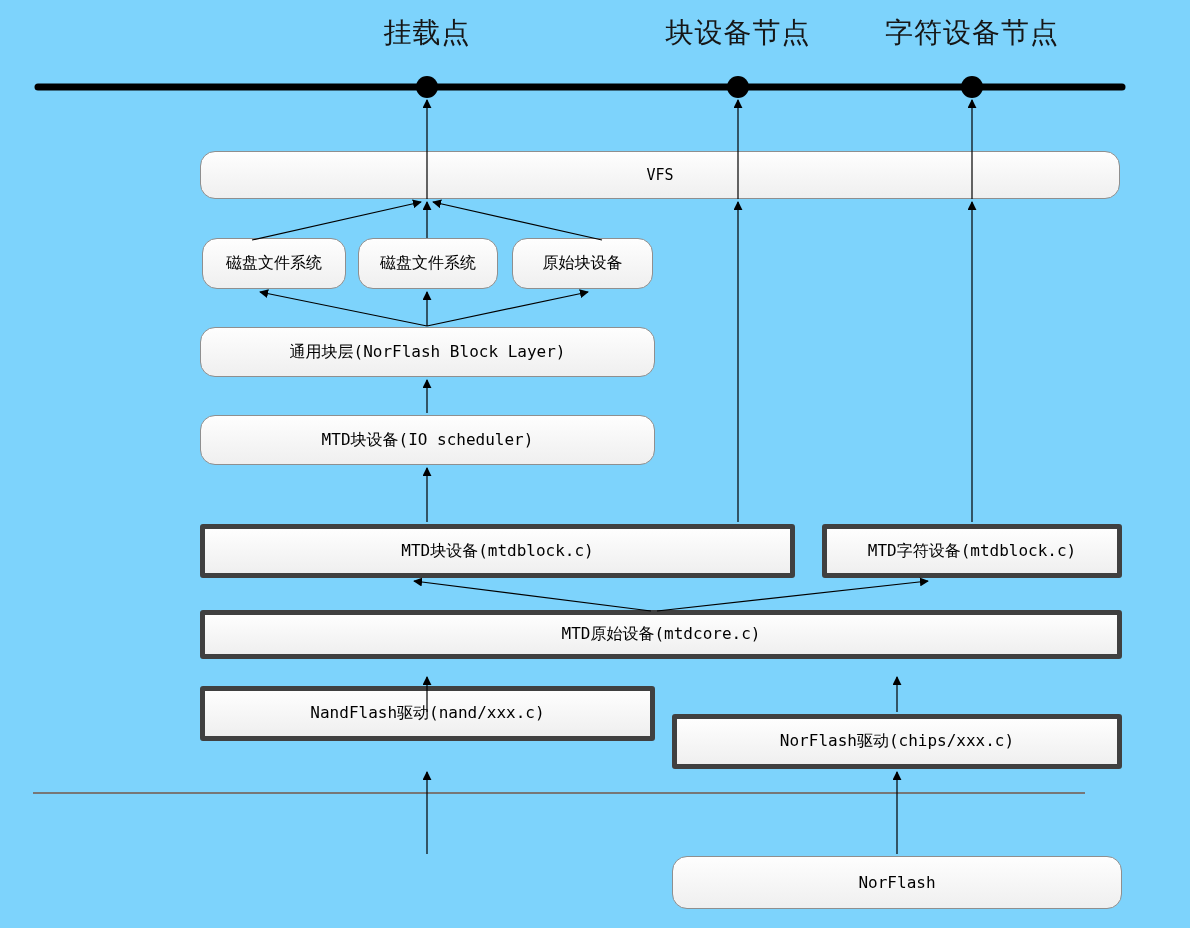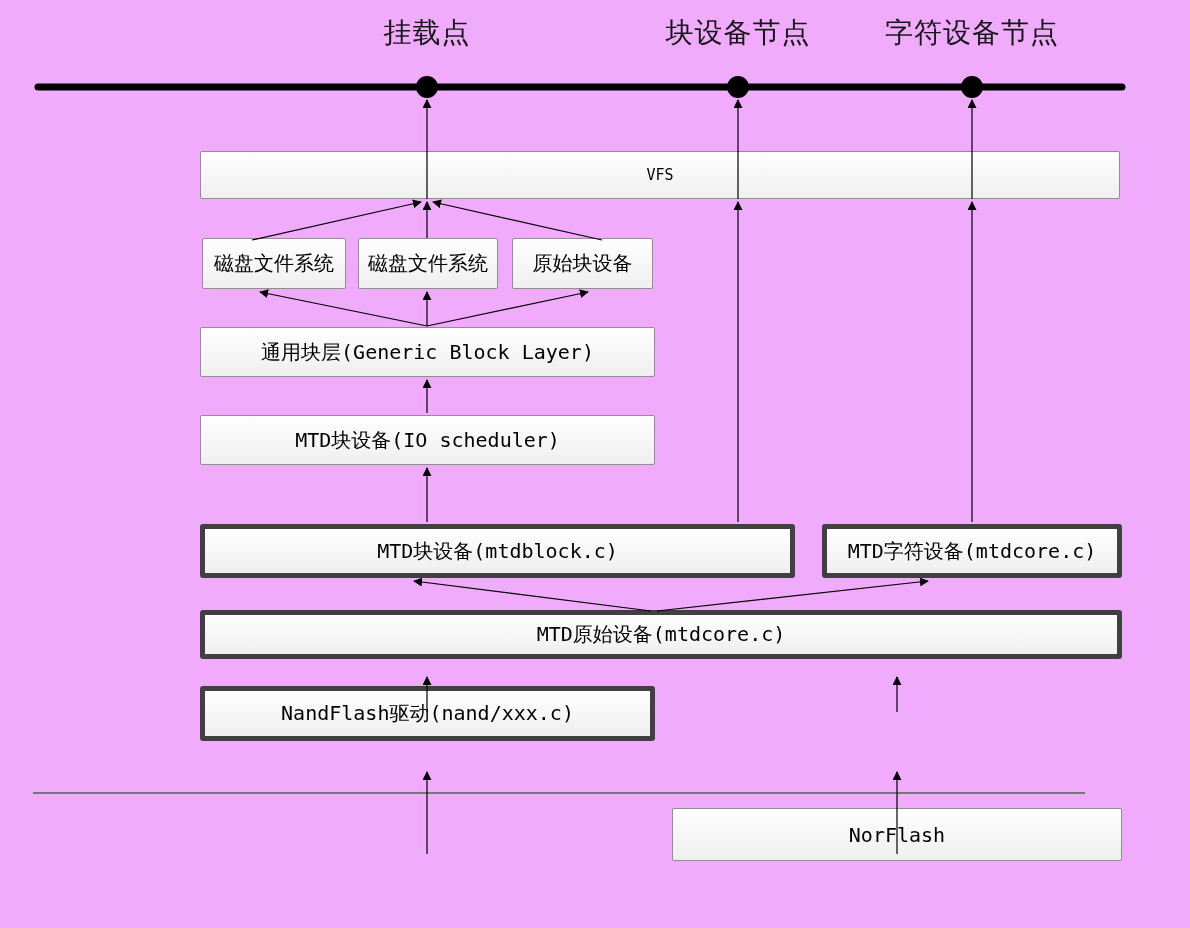--- a/index.html
+++ b/index.html
@@ -1,47 +1,47 @@
 <!DOCTYPE html>
 <html><head>
 <meta charset="utf-8">
 <style>
   html,body{margin:0;padding:0;background:#ffffff;}
   #canvas{
     position:relative;
     width:1190px;height:928px;
-    background:#f0abfc;
+    background:#7dd3fc;
     overflow:hidden;
     font-family:"DejaVu Sans Mono", monospace;
   }
   .top-label{
     position:absolute;
     top:14px;
     transform:translateX(-50%);
     font-family:"DejaVu Sans", sans-serif;
     font-size:28px;
     color:#161616;
     white-space:nowrap;
     letter-spacing:1px;
   }
   .box{
     position:absolute;
     box-sizing:border-box;
     display:flex;
     align-items:center;
     justify-content:center;
     background:linear-gradient(180deg,#fefefe 0%,#efefef 100%);
-    font-size:20px;
+    font-size:16px;
     color:#000000;
     white-space:nowrap;
     z-index:1;
   }
   .thin{
     border:1.5px solid #8f8f8f;
-    border-radius:2px;
+    border-radius:15px;
   }
   .thick{
     border:5px solid #404040;
     border-radius:3px;
   }
   #wires{
     position:absolute;
     left:0;top:0;
     width:1190px;height:928px;
     z-index:2;
@@ -56,32 +56,33 @@
   <div class="top-label" style="left:427px">挂载点</div>
   <div class="top-label" style="left:738px">块设备节点</div>
   <div class="top-label" style="left:972px">字符设备节点</div>
 
   <div class="box thin" style="left:200px;top:151px;width:920px;height:48px;font-size:15px">VFS</div>
 
   <div class="box thin" style="left:202px;top:238px;width:144px;height:51px">磁盘文件系统</div>
   <div class="box thin" style="left:358px;top:238px;width:140px;height:51px">磁盘文件系统</div>
   <div class="box thin" style="left:512px;top:238px;width:141px;height:51px">原始块设备</div>
 
-  <div class="box thin" style="left:200px;top:327px;width:455px;height:50px">通用块层(Generic Block Layer)</div>
+  <div class="box thin" style="left:200px;top:327px;width:455px;height:50px">通用块层(NorFlash Block Layer)</div>
 
   <div class="box thin" style="left:200px;top:415px;width:455px;height:50px">MTD块设备(IO scheduler)</div>
 
   <div class="box thick" style="left:200px;top:524px;width:595px;height:54px">MTD块设备(mtdblock.c)</div>
-  <div class="box thick" style="left:822px;top:524px;width:300px;height:54px">MTD字符设备(mtdcore.c)</div>
+  <div class="box thick" style="left:822px;top:524px;width:300px;height:54px">MTD字符设备(mtdblock.c)</div>
 
   <div class="box thick" style="left:200px;top:610px;width:922px;height:49px">MTD原始设备(mtdcore.c)</div>
 
   <div class="box thick" style="left:200px;top:686px;width:455px;height:55px">NandFlash驱动(nand/xxx.c)</div>
+  <div class="box thick" style="left:672px;top:714px;width:450px;height:55px">NorFlash驱动(chips/xxx.c)</div>
 
-  <div class="box thin" style="left:672px;top:808px;width:450px;height:53px">NorFlash</div>
+  <div class="box thin" style="left:672px;top:856px;width:450px;height:53px">NorFlash</div>
 
   <svg id="wires" xmlns="http://www.w3.org/2000/svg">
     <defs>
       <marker id="arr" viewBox="0 0 10 10" refX="9" refY="5" markerWidth="7.5" markerHeight="7.5" orient="auto-start-reverse">
         <path d="M0,0 L10,5 L0,10 z" fill="#000000"></path>
       </marker>
     </defs>
 
     <path d="M38,87 H1122" stroke="#000000" stroke-width="7" stroke-linecap="round" fill="none"></path>
 

